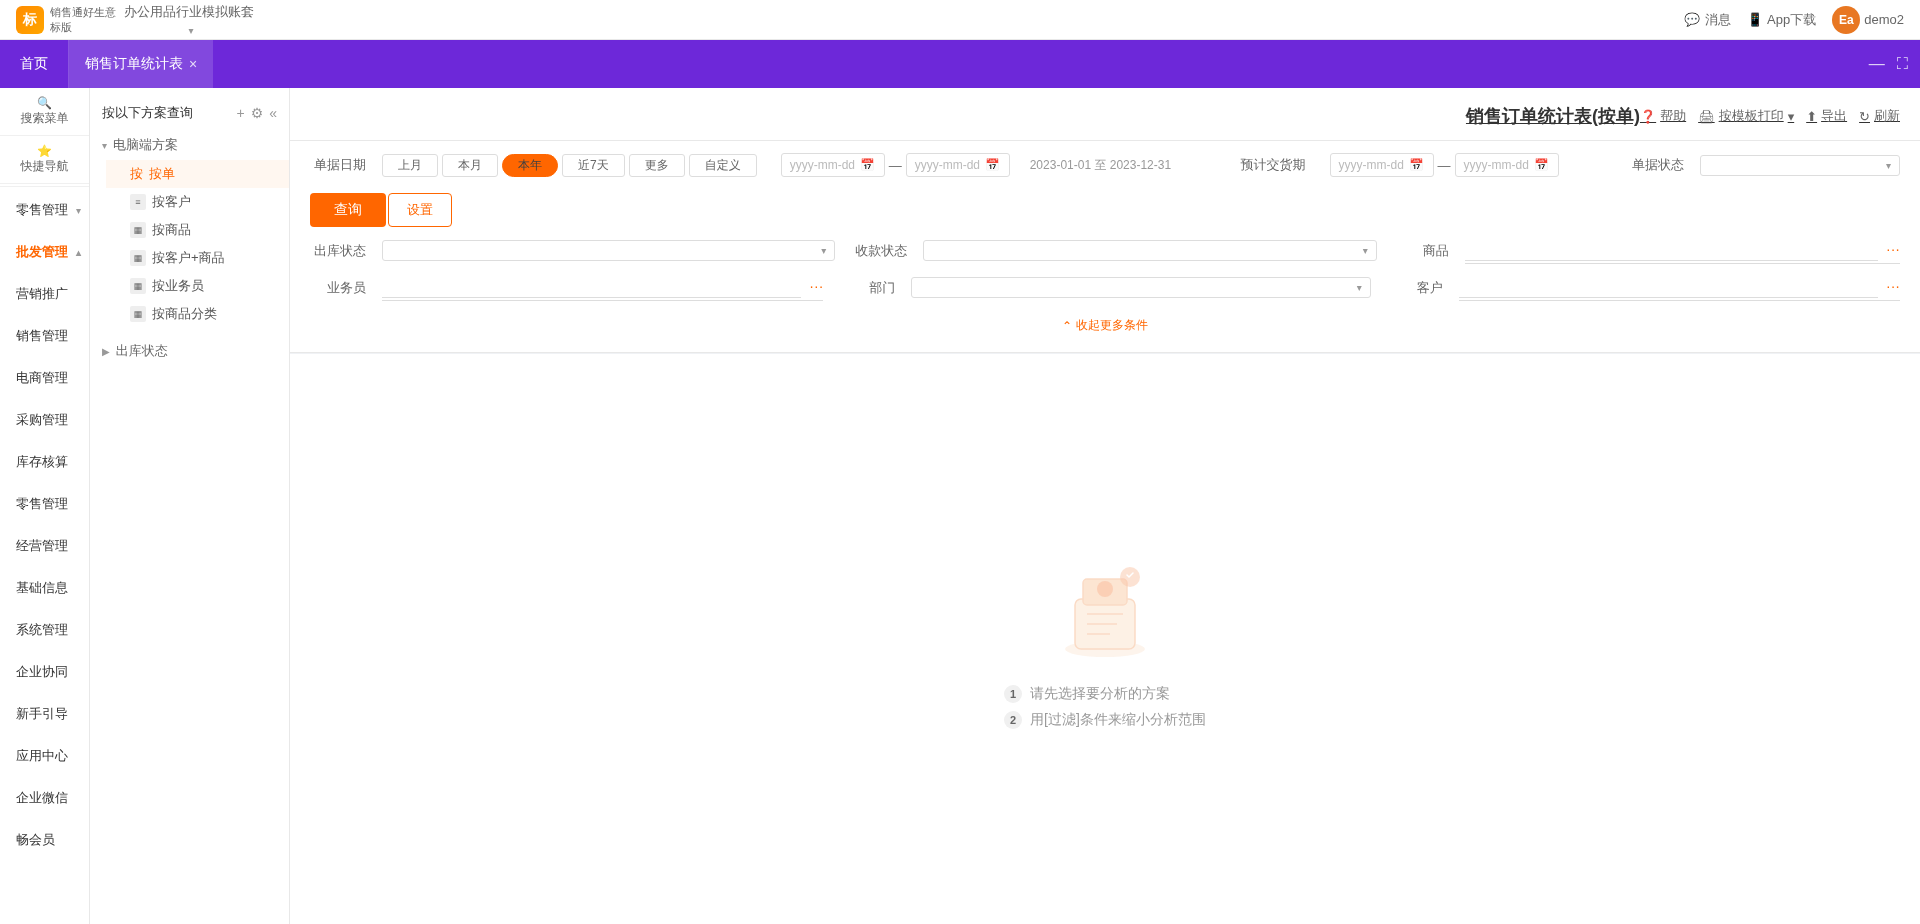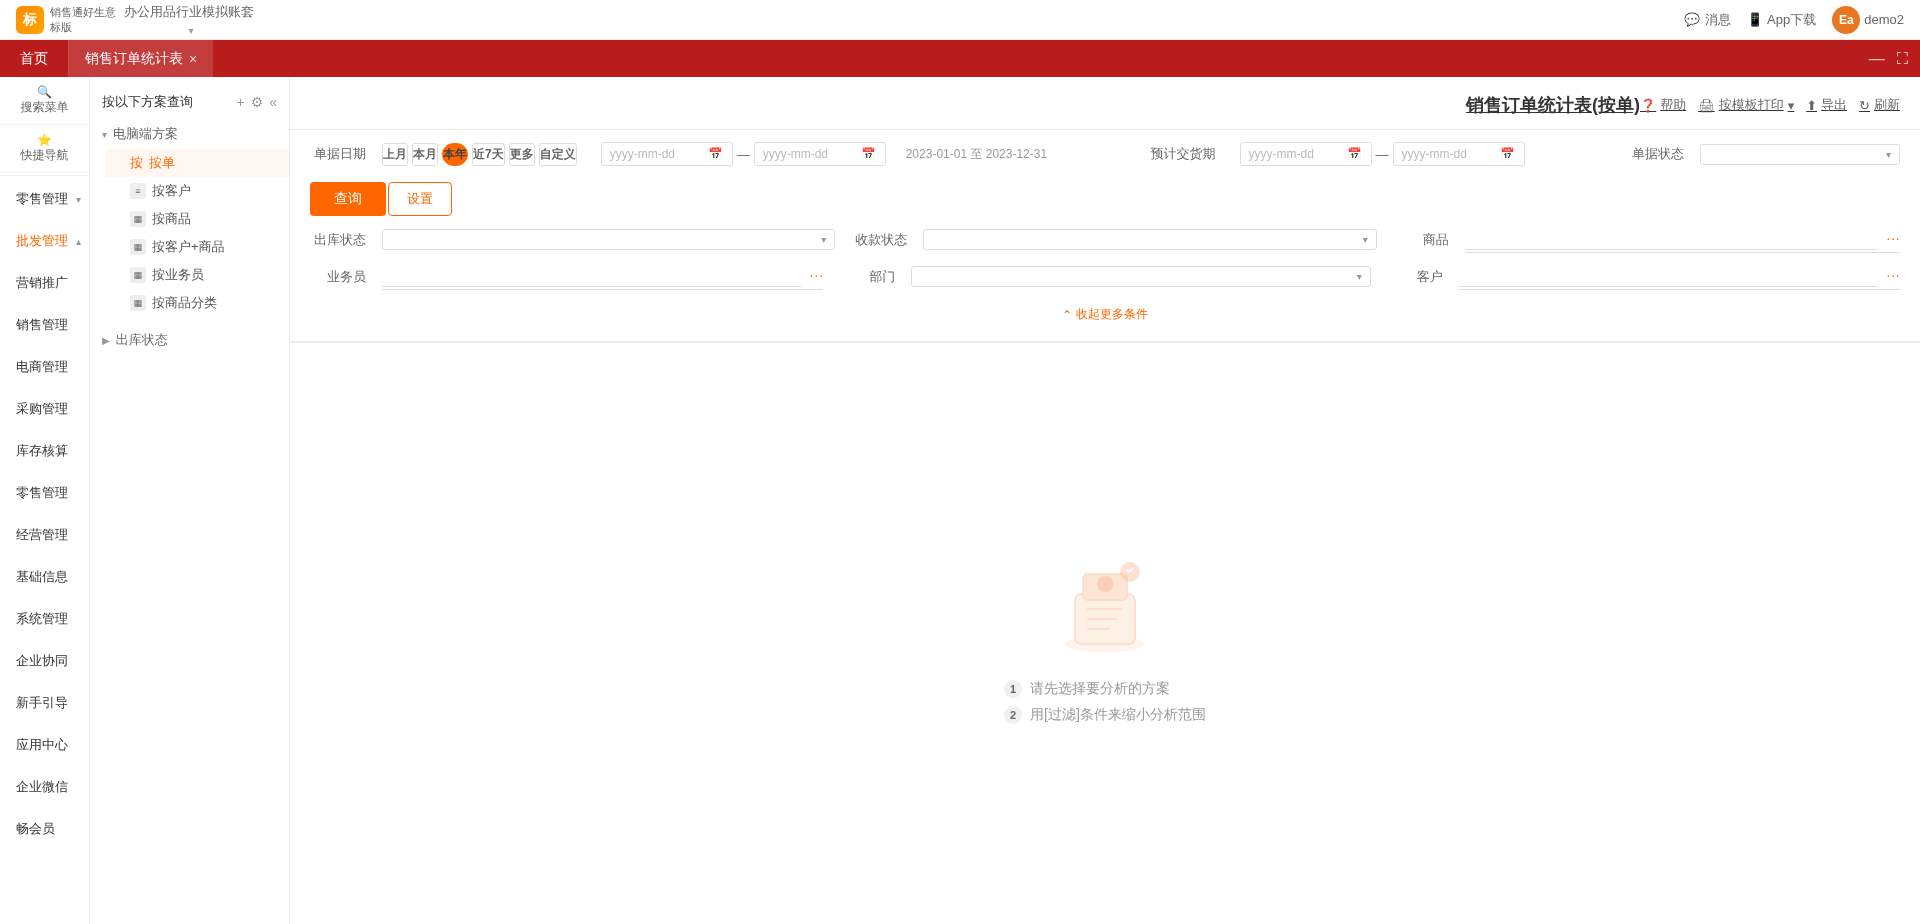--- a/index.html
+++ b/index.html
@@ -11,36 +11,36 @@
     .logo-area { display: flex; align-items: center; gap: 6px; }
     .logo-icon { width: 28px; height: 28px; background: linear-gradient(135deg, #ff8c00, #ffa500); border-radius: 6px; display: flex; align-items: center; justify-content: center; color: white; font-size: 14px; font-weight: bold; }
     .logo-text { font-size: 11px; color: #666; line-height: 1.3; }
     .breadcrumb-area { display: flex; align-items: center; gap: 4px; font-size: 13px; color: #666; flex-direction: column; }
     .dropdown-arrow { font-size: 10px; color: #999; margin-left: 4px; }
     .top-bar-right { display: flex; align-items: center; gap: 16px; }
     .top-bar-action { display: flex; align-items: center; gap: 4px; font-size: 13px; color: #666; cursor: pointer; }
     .avatar { width: 28px; height: 28px; border-radius: 50%; background: #e87722; display: flex; align-items: center; justify-content: center; color: white; font-size: 12px; font-weight: bold; overflow: hidden; }
 
     
-    .tab-bar { height: 37px; background: #b91c1c; display: flex; align-items: stretch; padding: 0; }
+    .tab-bar { height: 48px; background: #6d28d9; display: flex; align-items: stretch; padding: 0; }
     .tab-home { padding: 0 20px; display: flex; align-items: center; color: #fff; font-size: 14px; cursor: pointer; border-right: 1px solid rgba(255,255,255,0.2); }
     .tab-active { padding: 0 16px; display: flex; align-items: center; color: #fff; font-size: 14px; cursor: pointer; background: rgba(255,255,255,0.15); gap: 6px; }
     .tab-close { color: rgba(255,255,255,0.8); font-size: 14px; cursor: pointer; }
     .tab-bar-right { margin-left: auto; display: flex; align-items: center; gap: 12px; padding-right: 12px; }
     .tab-bar-icon { color: rgba(255,255,255,0.8); cursor: pointer; font-size: 16px; }
 
     
     .main-layout { display: flex; flex: 1; overflow: hidden; }
 
     
     .sidebar { width: 90px; background: #fff; border-right: 1px solid #e8e8e8; display: flex; flex-direction: column; overflow-y: auto; }
     .sidebar-search { padding: 8px 12px; font-size: 12px; color: #666; cursor: pointer; text-align: center; border-bottom: 1px solid #f0f0f0; }
     .sidebar-nav { padding: 8px 0; font-size: 12px; color: #666; cursor: pointer; text-align: center; border-bottom: 1px solid #f0f0f0; }
     .sidebar-item { padding: 12px 8px; font-size: 13px; color: #333; cursor: pointer; text-align: center; display: flex; align-items: center; justify-content: space-between; padding-left: 16px; padding-right: 8px; }
-    .sidebar-item.active { color: #f60; font-weight: normal; }
+    .sidebar-item.active { color: #f60; font-weight: bold; }
     .sidebar-item .arrow { font-size: 10px; color: #999; }
     .sidebar-divider { height: 1px; background: #f0f0f0; margin: 2px 0; }
 
     
     .left-panel { width: 200px; background: #fff; border-right: 1px solid #e8e8e8; padding: 8px 0; overflow-y: auto; }
     .left-panel-header { display: flex; align-items: center; justify-content: space-between; padding: 8px 12px; }
     .left-panel-title { font-size: 13px; color: #333; font-weight: 500; }
     .left-panel-icons { display: flex; gap: 6px; color: #999; font-size: 14px; }
     .left-panel-icons span { cursor: pointer; }
     .tree-expand { color: #999; font-size: 10px; }
@@ -57,24 +57,24 @@
     .page-title { font-size: 18px; font-weight: 600; color: #333; }
     .page-actions { display: flex; align-items: center; gap: 12px; }
     .page-action-btn { display: flex; align-items: center; gap: 4px; font-size: 13px; color: #666; cursor: pointer; }
 
     
     .filter-area { background: #fff; padding: 12px 20px; border-bottom: 1px solid #e8e8e8; }
     .filter-row { display: flex; align-items: center; gap: 16px; margin-bottom: 10px; flex-wrap: wrap; }
     .filter-row:last-child { margin-bottom: 0; }
     .filter-label { font-size: 13px; color: #666; white-space: nowrap; min-width: 56px; text-align: right; }
     .date-shortcuts { display: flex; gap: 4px; align-items: center; }
-    .date-btn { padding: 2px 0; border: 1px solid #ddd; border-radius: 3px; font-size: 12px; cursor: pointer; color: #666; background: #fff; font-weight: bold; }
+    .date-btn { padding: 2px 15px; border: 1px solid #ddd; border-radius: 3px; font-size: 12px; cursor: pointer; color: #666; background: #fff; }
     .date-btn.active { background: #f60; color: #404040; border-color: #f60; border-radius: 12px; }
     .date-range { display: flex; align-items: center; gap: 4px; margin-left: 8px; }
-    .date-input { border: 1px solid #ddd; border-radius: 3px; padding: 4px 8px; font-size: 12px; color: #999; width: 132px; display: flex; align-items: center; justify-content: space-between; cursor: pointer; }
+    .date-input { border: 1px solid #ddd; border-radius: 3px; padding: 4px 8px; font-size: 12px; color: #999; width: 104px; display: flex; align-items: center; justify-content: space-between; cursor: pointer; }
     .date-sep { color: #666; }
     .date-range-text { font-size: 12px; color: #999; margin-left: 4px; }
     .filter-select { border: 1px solid #ddd; border-radius: 3px; padding: 4px 8px; font-size: 13px; color: #333; cursor: pointer; display: flex; align-items: center; justify-content: space-between; min-width: 120px; background: #fff; }
     .filter-select .sel-arrow { color: #999; font-size: 10px; margin-left: 4px; }
     .filter-input-wide { flex: 1; border: none; border-bottom: 1px solid #ddd; padding: 4px 0; font-size: 13px; color: #333; outline: none; }
     .filter-ellipsis { color: #f60; cursor: pointer; font-size: 14px; }
     .filter-section { display: flex; align-items: center; gap: 8px; flex: 1; min-width: 200px; }
     .collapse-btn { display: flex; align-items: center; justify-content: center; padding: 6px 0; cursor: pointer; color: #f60; font-size: 12px; gap: 4px; }
 
     

